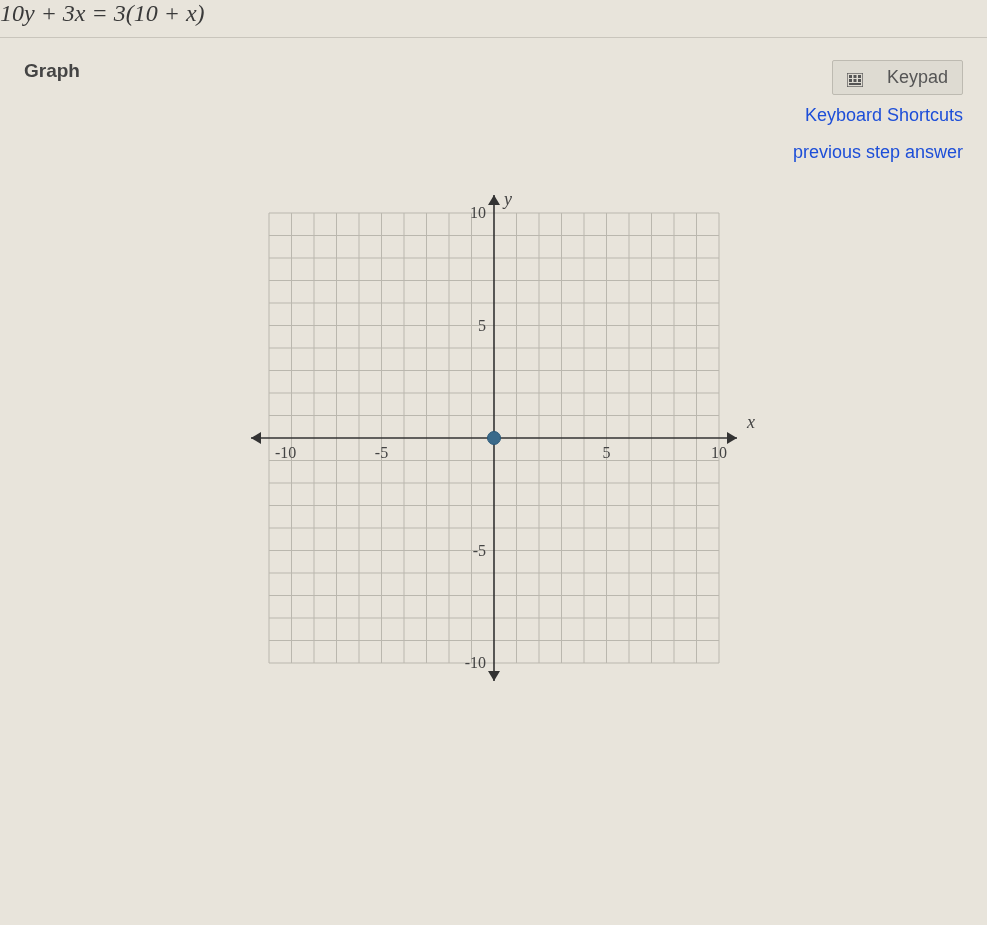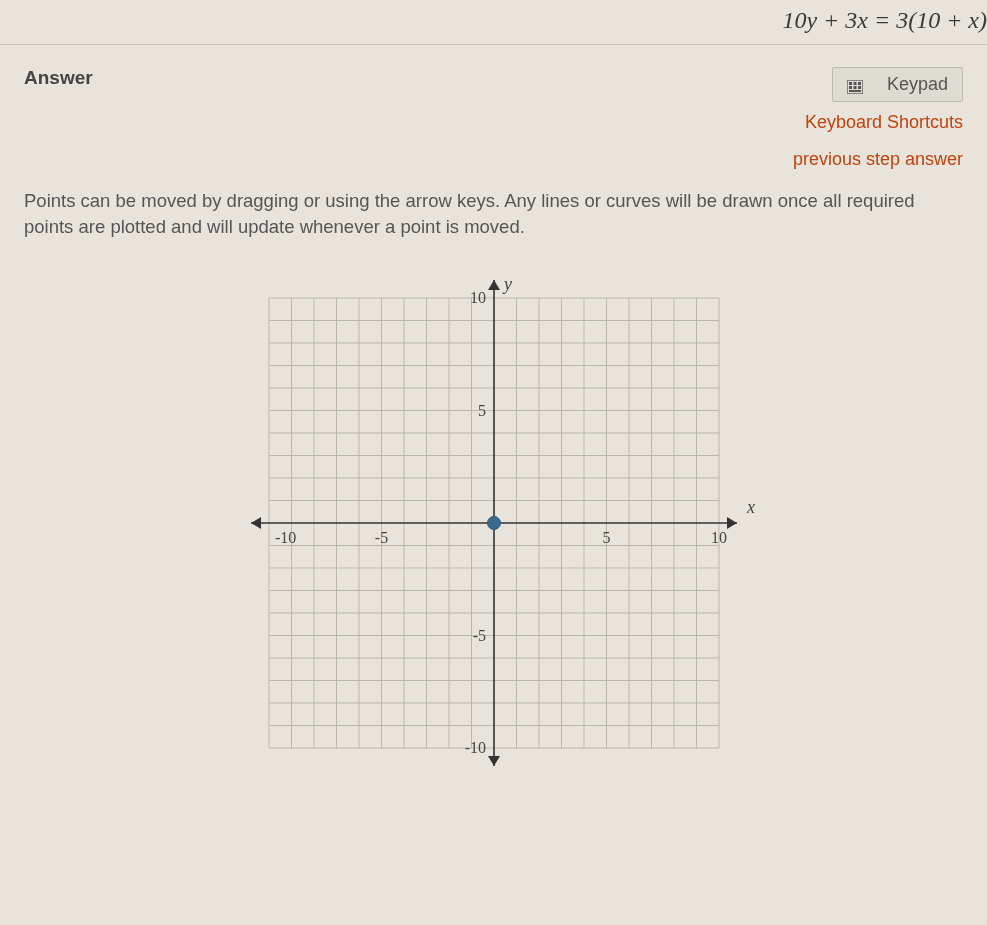--- a/index.html
+++ b/index.html
@@ -8,25 +8,25 @@
     background: #e8e4db;
     width: 987px;
     height: 925px;
     color: #3a3a3a;
     overflow: hidden;
   }
   .page {
     padding: 0;
   }
   .equation {
-    text-align: right;
+    text-align: left;
     font-family: "Times New Roman", serif;
     font-size: 24px;
     color: #3a3a3a;
-    padding: 7px 0 10px 0;
+    padding: 0 0 10px 0;
     font-style: italic;
   }
   .step {
     padding: 14px 24px 22px 24px;
     font-size: 19px;
     color: #555;
     line-height: 1.45;
   }
   .step .bold { font-weight: 700; color: #444; }
   .step .ital { font-family: "Times New Roman", serif; font-style: italic; }
@@ -61,21 +61,21 @@
     cursor: pointer;
     border-radius: 2px;
     font-size: 18px;
   }
   .keypad-icon {
     display: inline-block;
     width: 16px;
     height: 14px;
   }
   .link {
-    color: #c2410c;
+    color: #1d4ed8;
     cursor: pointer;
     display: block;
     margin-top: 10px;
   }
   .link.prev { margin-top: 16px; }
   .instructions {
     padding: 18px 24px 8px 24px;
     font-size: 18.5px;
     color: #555;
     line-height: 1.4;
@@ -104,21 +104,21 @@
 </head>
 <body>
 
 <div class="page">
   <div class="equation">10y + 3x = 3(10 + x)</div>
 
 
   <hr class="sep">
 
   <div class="answer-row">
-    <div class="answer-label">Answer</div>
+    <div class="answer-label">Graph</div>
     <div class="right-links">
       <span class="keypad-btn">
         <span class="keypad-icon">
           <svg width="16" height="14" viewBox="0 0 16 14">
             <rect x="0" y="0" width="16" height="14" fill="none" stroke="#555" stroke-width="1.3"></rect>
             <rect x="2" y="2" width="3" height="3" fill="#555"></rect>
             <rect x="6.5" y="2" width="3" height="3" fill="#555"></rect>
             <rect x="11" y="2" width="3" height="3" fill="#555"></rect>
             <rect x="2" y="6" width="3" height="3" fill="#555"></rect>
             <rect x="6.5" y="6" width="3" height="3" fill="#555"></rect>
@@ -126,21 +126,20 @@
             <rect x="2" y="10" width="12" height="2" fill="#555"></rect>
           </svg>
         </span>
         <span>Keypad</span>
       </span>
       <span class="link">Keyboard Shortcuts</span>
       <span class="link prev">previous step answer</span>
     </div>
   </div>
 
-  <div class="instructions">Points can be moved by dragging or using the arrow keys. Any lines or curves will be drawn once all required points are plotted and will update whenever a point is moved.</div>
 
   <div class="graph-wrap">
     <svg class="graph" width="540" height="535" viewBox="0 0 540 535">
         <line x1="45" y1="498" x2="45" y2="48" class="grid-line"></line>
         <line x1="67.5" y1="498" x2="67.5" y2="48" class="grid-line"></line>
         <line x1="90" y1="498" x2="90" y2="48" class="grid-line"></line>
         <line x1="112.5" y1="498" x2="112.5" y2="48" class="grid-line"></line>
         <line x1="135" y1="498" x2="135" y2="48" class="grid-line"></line>
         <line x1="157.5" y1="498" x2="157.5" y2="48" class="grid-line"></line>
         <line x1="180" y1="498" x2="180" y2="48" class="grid-line"></line>

